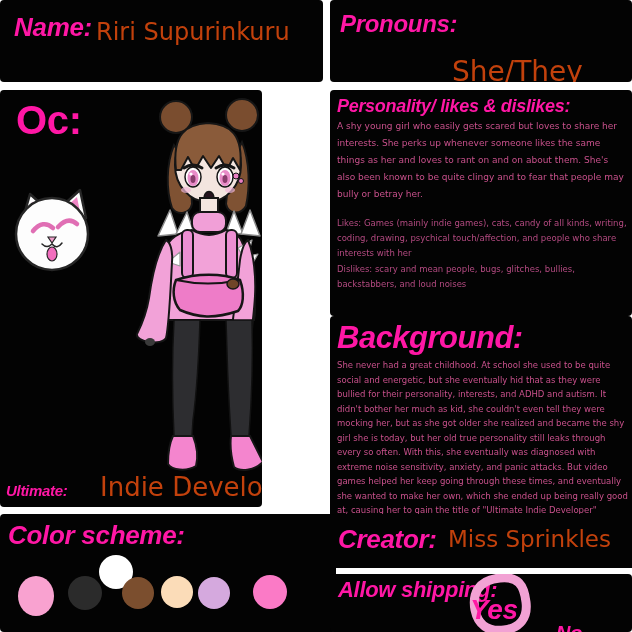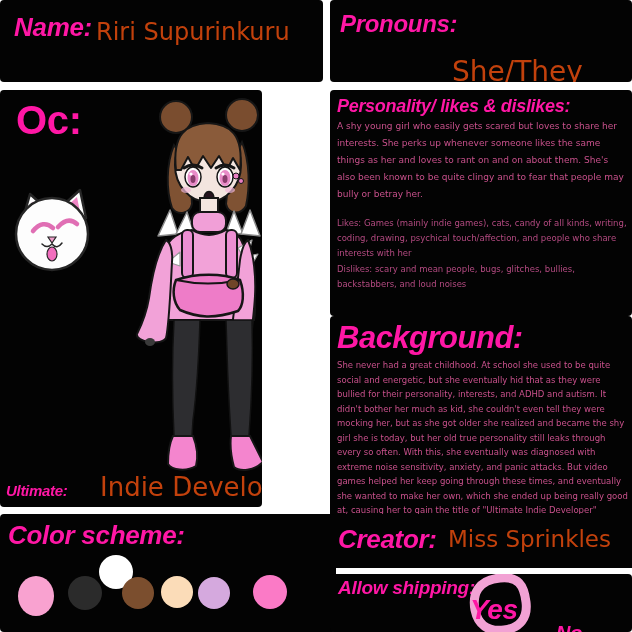--- a/index.html
+++ b/index.html
@@ -58,21 +58,21 @@
   .swatch-1{left:68px;top:62px;width:34px;height:34px;}
   .swatch-2{left:99px;top:41px;width:34px;height:34px;}
   .swatch-3{left:122px;top:63px;width:32px;height:32px;}
   .swatch-4{left:161px;top:62px;width:32px;height:32px;}
   .swatch-5{left:198px;top:63px;width:32px;height:32px;}
   .swatch-6{left:253px;top:61px;width:34px;height:34px;}
 
   #creator-label{left:8px;top:10px;font-size:26px;}
   #creator-value{left:118px;top:12px;font-size:23px;text-align:right;}
 
-  #shipping-label{left:8px;top:3px;font-size:19px;}
+  #shipping-label{left:8px;top:3px;font-size:22px;}
   #shipping-orientation{left:6px;top:22px;font-size:28px;}
   #shipping-yes{left:140px;top:20px;font-size:28px;z-index:3;}
   #shipping-no{left:226px;top:20px;font-size:20px;z-index:3;margin-top:28px;}
   #yes-circle{position:absolute;left:130px;top:-2px;z-index:2;}
 
   #character-svg{position:absolute;left:0;top:0;width:320px;height:417px;z-index:1;}
 </style>
 </head>
 <body>
 

